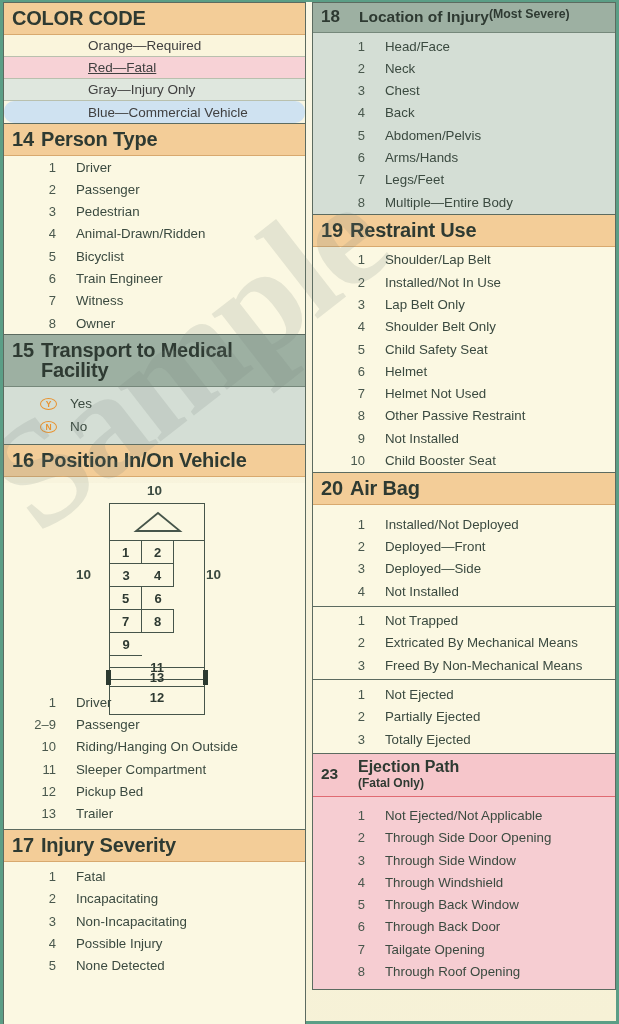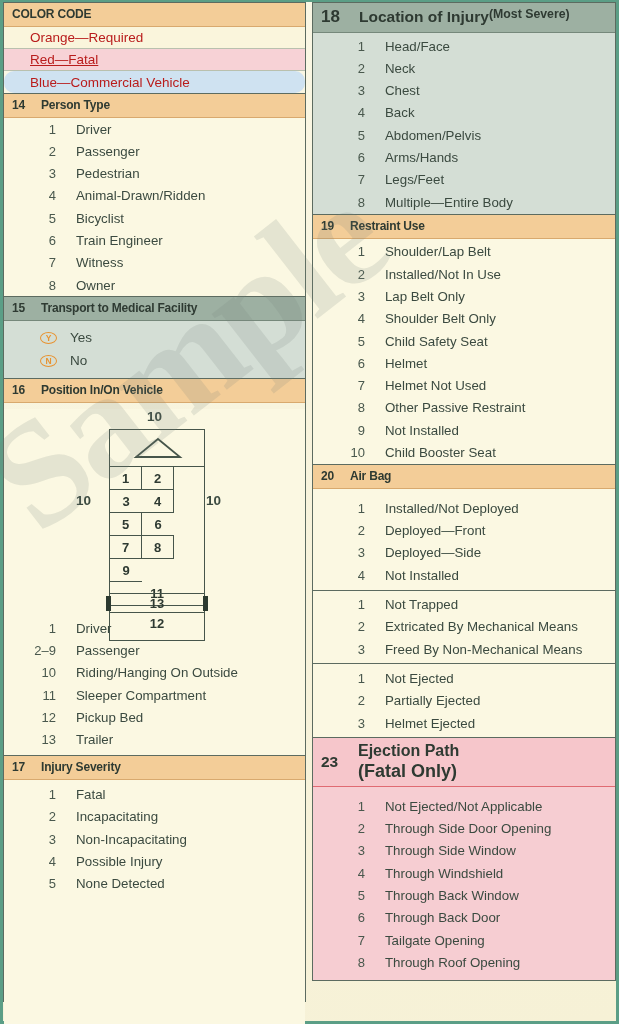--- a/index.html
+++ b/index.html
@@ -19,40 +19,40 @@
     font-family:"Liberation Serif","DejaVu Serif",serif;z-index:5;}
   .cols{position:relative;display:flex;height:100%;z-index:2;}
   .col{box-sizing:border-box;}
   .col-left{width:306px;}
   .col-right{width:307px;}
   .spacer{width:6px;background:transparent;}
 
   
   .block{border:1.5px solid #5c6b60;border-bottom:none;box-sizing:border-box;}
   .block.last{border-bottom:1.5px solid #5c6b60;}
-  .hdr{font-weight:bold;font-size:12px;line-height:1;
+  .hdr{font-weight:bold;font-size:20px;line-height:1;
     padding:5px 4px 6px 8px;display:flex;align-items:baseline;
     border-bottom:1.2px solid #6b7a6e;color:#2e3a32;letter-spacing:-0.2px;}
   .hdr .num{display:inline-block;min-width:22px;margin-right:7px;}
   .hdr.orange{background:#f3cd98;border-bottom-color:#d8a96e;}
   .hdr.gray{background:#9db0a2;border-bottom-color:#76887b;}
   .body{box-sizing:border-box;}
   .body.cream{background:#fbf8e2;}
   .body.gray{background:#d4ded5;}
   .body.pink{background:#f6cdd2;}
 
   .row{display:flex;align-items:baseline;font-size:13.3px;line-height:1;
     padding:4.5px 4px 4.5px 0;}
   .row .k{width:52px;text-align:right;padding-right:0;flex:none;
     font-size:13px;color:#49584d;}
   .row .v{padding-left:20px;color:#3b4a40;}
 
   
   .legend-row{display:flex;align-items:center;height:22px;font-size:13.5px;
-    padding-left:26px;box-sizing:border-box;color:#b91c1c;
+    padding-left:84px;box-sizing:border-box;color:#404040;
     border-bottom:1px solid #b9c0ae;}
   .legend-row.l1{background:#faf5dc;}
   .legend-row.l2{background:#f7d2d6;text-decoration:underline;}
   .legend-row.l3{background:#dfe7de;}
   .legend-row.l4{background:#cfe2f1;border-bottom:none;border-radius:10px;}
 
   
   .yn-row{display:flex;align-items:center;font-size:13.5px;padding:4px 0 4px 36px;}
   .yn-ico{width:17px;height:12px;border:1.6px solid #e8922f;border-radius:50%;
     display:inline-flex;align-items:center;justify-content:center;
@@ -92,21 +92,21 @@
   .hdr2 .tt{display:flex;flex-direction:row;line-height:1.12;}
   .hdr2 .t1{font-size:15.5px;}
   .hdr2 .t2{font-size:12.3px;}
 
   .hdr3{display:flex;align-items:center;font-weight:bold;
     background:#f6c6cb;border-bottom:1.2px solid #e06a72;color:#2e3a32;
     padding:4px 4px 5px 8px;}
   .hdr3 .num{min-width:22px;margin-right:15px;font-size:15.5px;align-self:center;}
   .hdr3 .tt{display:flex;flex-direction:column;line-height:1.15;}
   .hdr3 .t1{font-size:16px;}
-  .hdr3 .t2{font-size:18px;}
+  .hdr3 .t2{font-size:12px;}
 </style>
 </head>
 <body>
 
 <div class="page">
 
   <div class="watermark">Sample</div>
 
   <div class="cols">
 
@@ -115,20 +115,23 @@
       <div class="block">
         <div class="hdr orange">
           <span>COLOR CODE</span>
         </div>
         <div>
           <div class="legend-row l1">
             <span>Orange—Required</span>
           </div>
           <div class="legend-row l2">
             <span>Red—Fatal</span>
+          </div>
+          <div class="legend-row l3">
+            <span>Gray—Injury Only</span>
           </div>
           <div class="legend-row l4">
             <span>Blue—Commercial Vehicle</span>
           </div>
         </div>
       </div>
 
       <div class="block">
         <div class="hdr orange">
           <span class="num">14</span>
@@ -431,21 +434,21 @@
           <div class="row">
               <span class="k">1</span>
               <span class="v">Not Ejected</span>
             </div>
           <div class="row">
               <span class="k">2</span>
               <span class="v">Partially Ejected</span>
             </div>
           <div class="row">
               <span class="k">3</span>
-              <span class="v">Helmet Ejected</span>
+              <span class="v">Totally Ejected</span>
             </div>
         </div>
       </div>
 
       <div class="block last">
         <div class="hdr3">
           <span class="num">23</span>
           <span class="tt">
             <span class="t1">Ejection Path</span>
             <span class="t2">(Fatal Only)</span>

